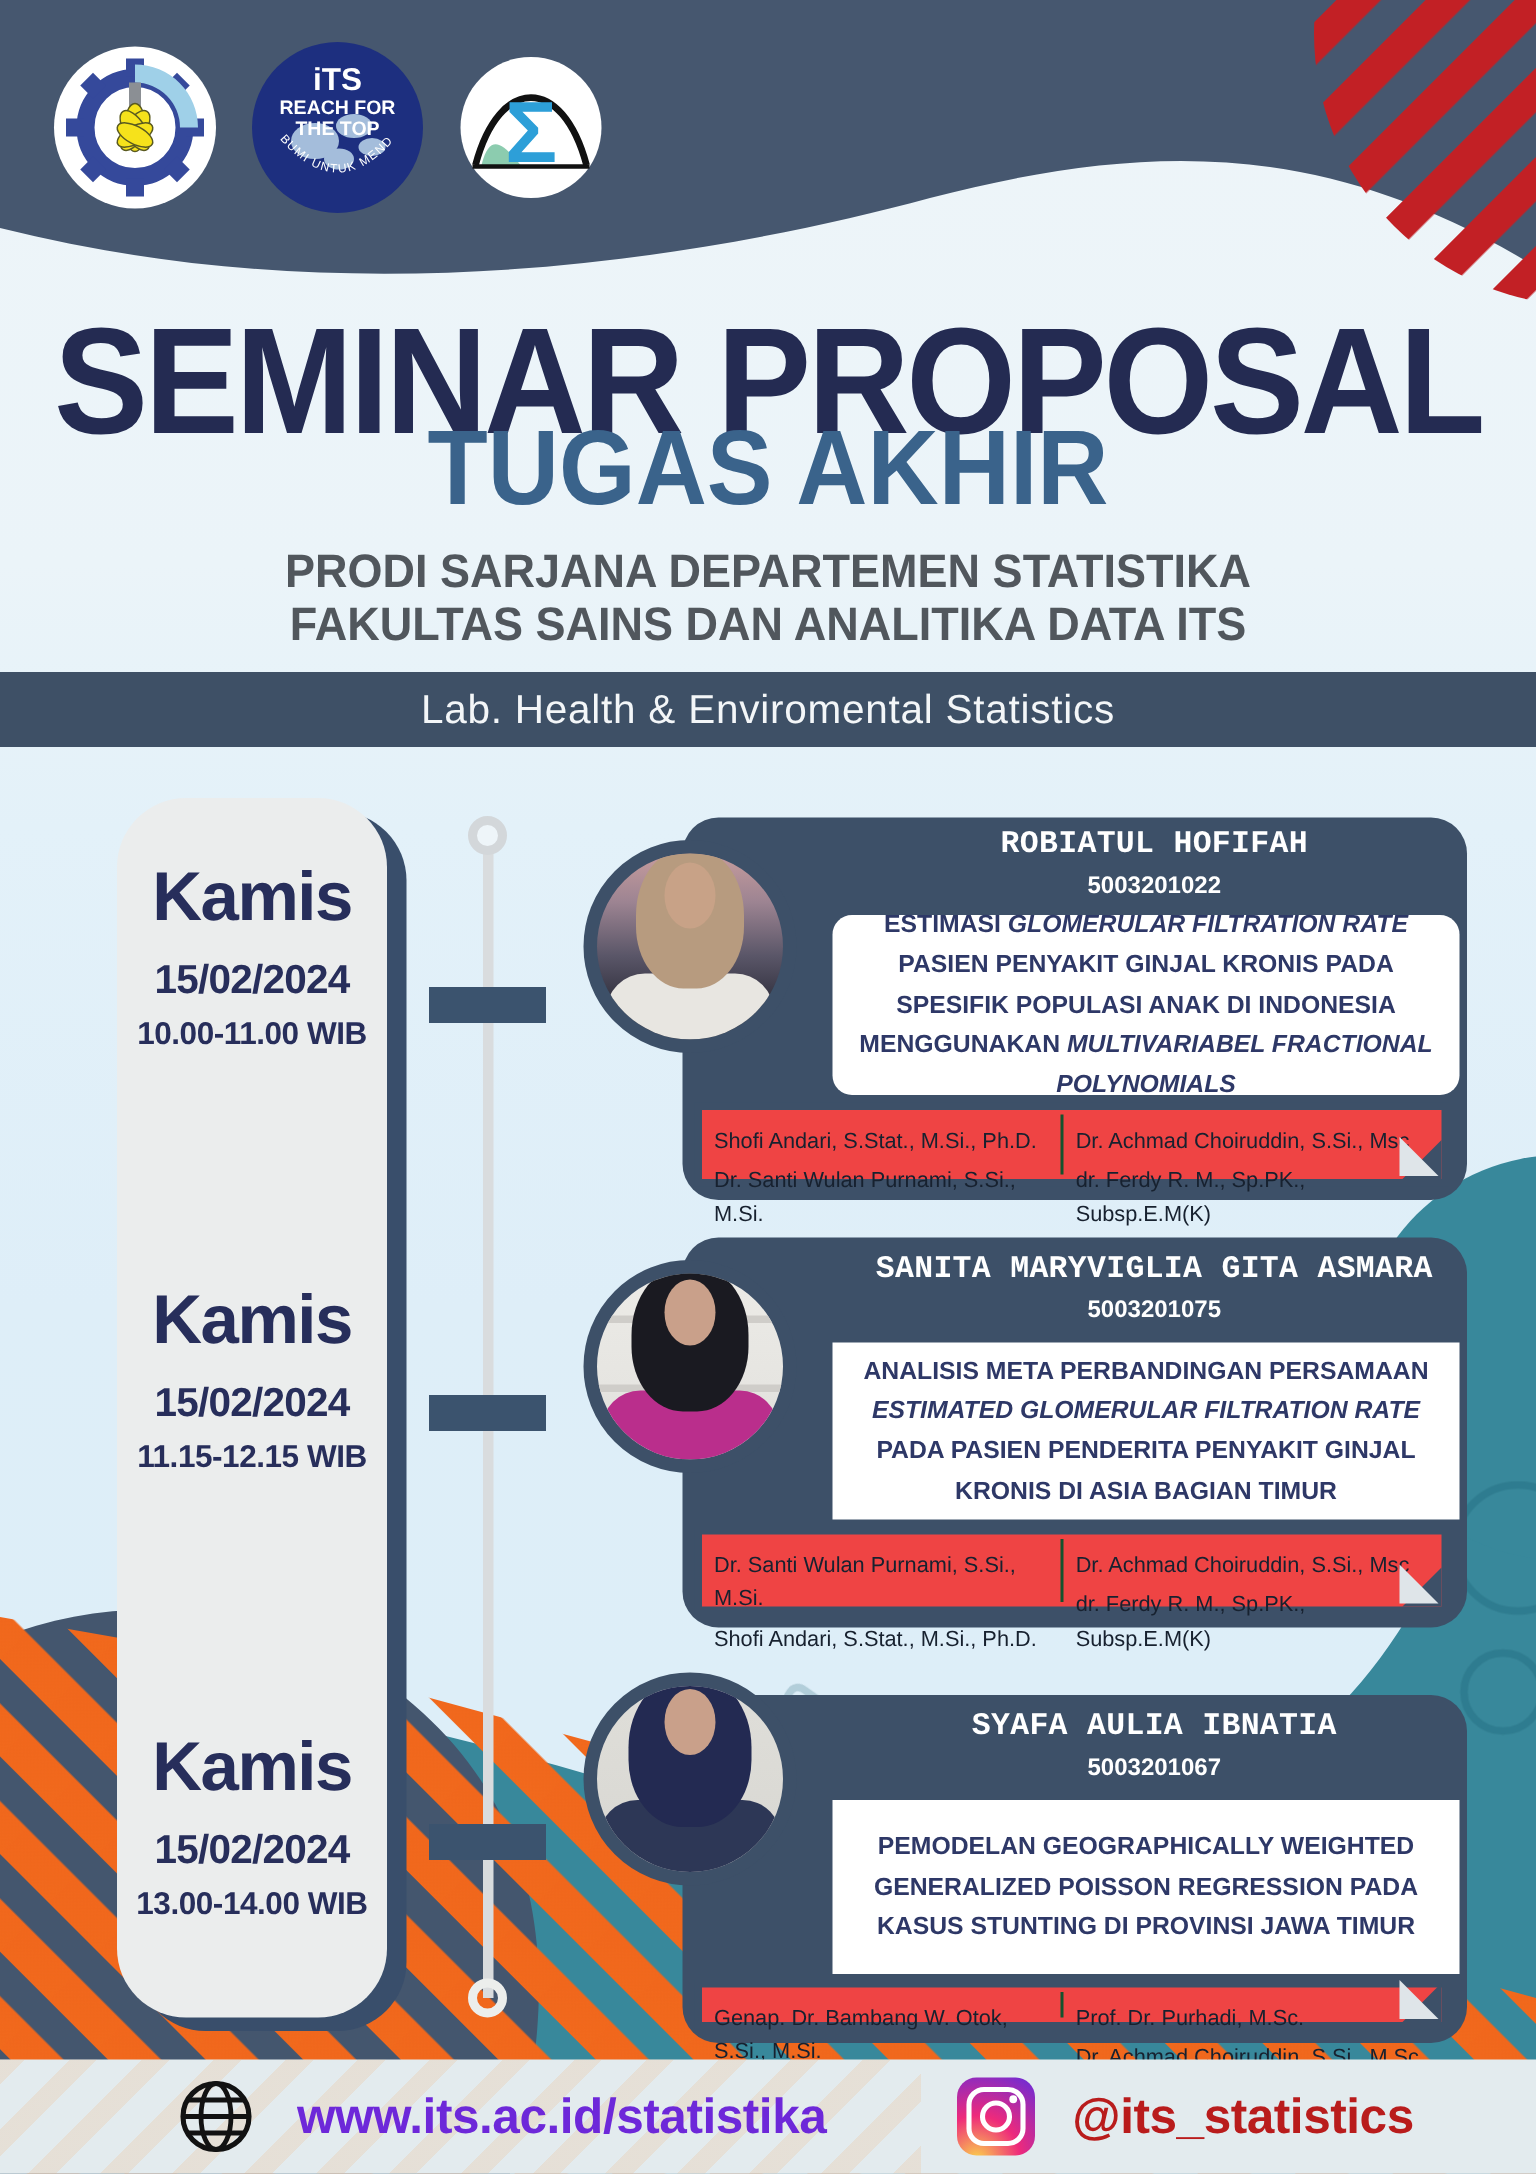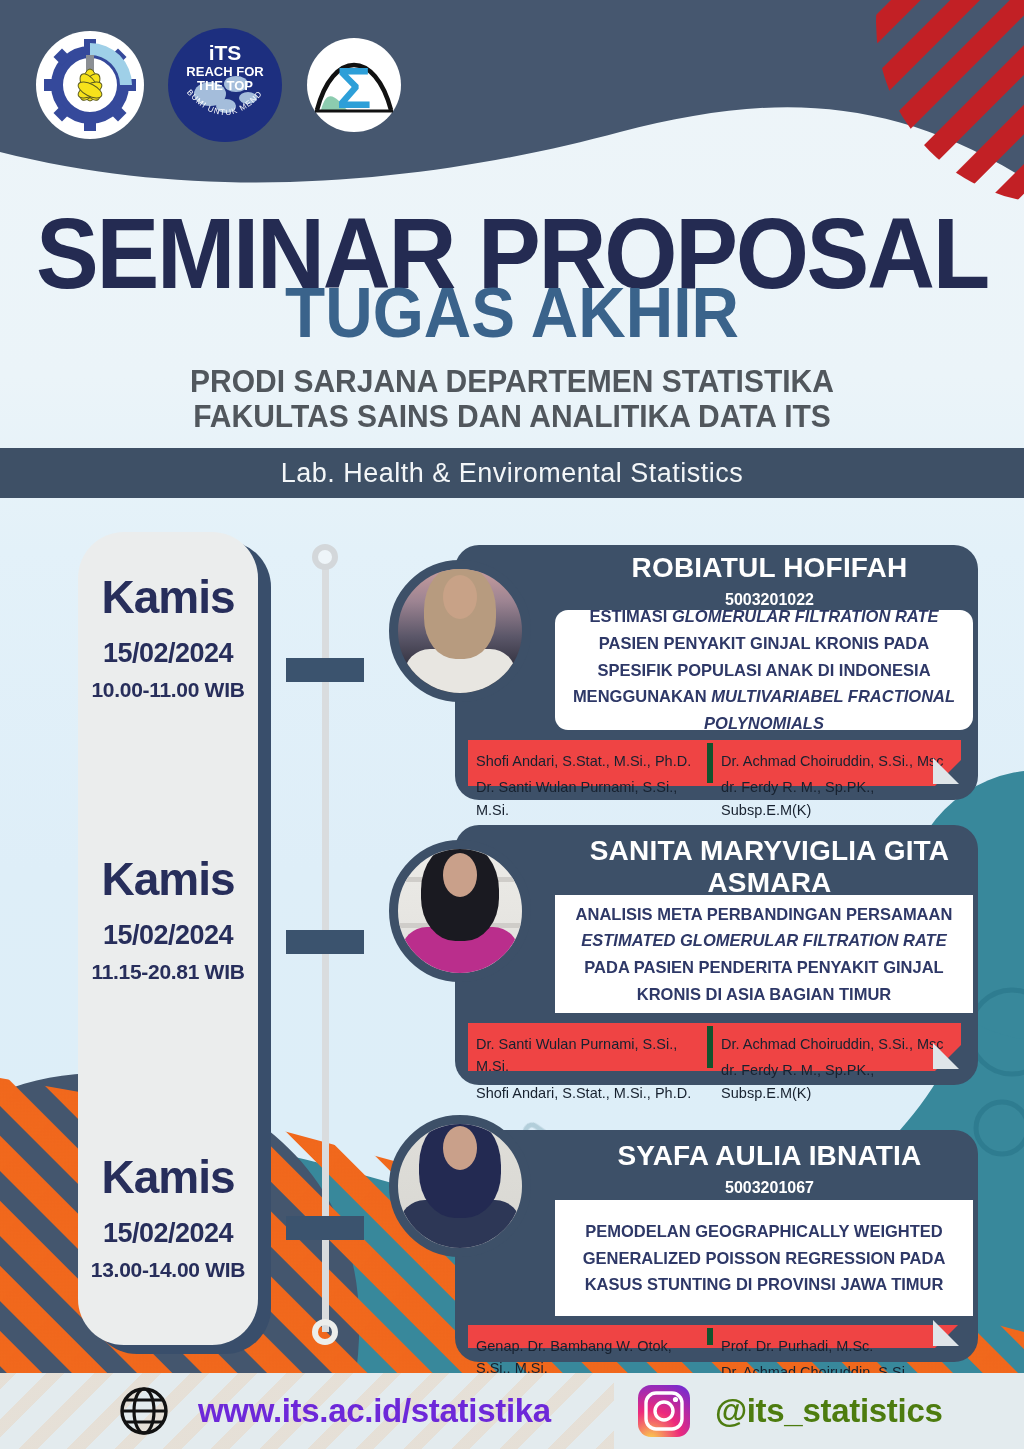--- a/index.html
+++ b/index.html
@@ -36,36 +36,36 @@
   .tcirc{position:absolute;width:26px;height:26px;border-radius:50%;border:6px solid #d3d7da;
     background:transparent;left:312px;z-index:1;}
   .tc-top{top:544px;background:#eef5f9;} .tc-bot{top:1319px;border-color:#eceeec;}
   .conn{position:absolute;left:286px;width:78px;height:24px;background:#3b536e;z-index:1;}
   .cn1{top:658px;} .cn2{top:930px;} .cn3{top:1216px;}
 
   
   .card{position:absolute;left:455px;width:523px;background:#3d5068;border-radius:24px;z-index:2;}
   .c1{top:545px;height:255px;} .c2{top:825px;height:260px;} .c3{top:1130px;height:232px;}
   .card-head{position:absolute;top:7px;left:112px;right:6px;text-align:center;color:#fff;}
-  .card-head .nm{font-size:28px;font-weight:bold;letter-spacing:.2px;}
+  .card-head .nm{font-size:21px;font-weight:bold;letter-spacing:.2px;font-family:Liberation Mono, monospace;}
   .card-head .nr{font-size:16px;margin-top:7px;font-weight:bold;}
   .c2 .card-head{top:10px;} .c3 .card-head{top:10px;}
   .title-box{position:absolute;left:100px;right:5px;background:#fff;display:flex;align-items:center;
     justify-content:center;text-align:center;padding:8px 14px;font-size:16.5px;font-weight:bold;
     color:#2e3867;line-height:1.62;}
   .c1 .title-box{top:65px;height:120px;border-radius:13px;}
   .c2 .title-box{top:70px;height:118px;}
   .c3 .title-box{top:70px;height:116px;}
   .adv{position:absolute;left:8px;right:12px;bottom:9px;background:#3d5068;padding:5px;}
   .c1 .adv{top:190px;} .c2 .adv{top:193px;} .c3 .adv{top:190px;}
   .adv-in{position:relative;background:#ef4444;width:100%;height:100%;}
   .adv-col{position:absolute;top:3px;bottom:3px;padding:3px 8px;font-size:14.5px;color:#17212f;}
   .adv-col div{margin-top:4px;line-height:1.55;}
   .col-l{left:0;width:48%;}
-  .col-r{left:48.5%;right:0;border-left:6px solid #14532d;}
+  .col-r{left:48.5%;right:0;border-left:2px solid #14532d;}
   .fold{position:absolute;right:0;bottom:0;width:0;height:0;
     border-style:solid;border-width:0 0 26px 26px;border-color:transparent transparent #3d5068 transparent;}
   .fold::before{content:"";position:absolute;left:-28px;top:-2px;width:0;height:0;border-style:solid;
     border-width:26px 0 0 26px;border-color:transparent transparent transparent #dfe5e9;}
 
   
   .photo{position:absolute;left:389px;width:142px;height:142px;border:9px solid #3d5068;border-radius:50%;
     overflow:hidden;z-index:4;}
   .ph1{top:560px;background:linear-gradient(180deg,#c79c9d 0%,#9d8492 26%,#5a5668 55%,#343341 78%,#23242e 100%);}
   .ph2{top:840px;background:linear-gradient(180deg,#ecebe7 0%,#e6e5e1 60%,#dddcd8 100%);}
@@ -86,21 +86,21 @@
   .ph3 .torso{width:122px;height:48px;background:#2d3756;}
 
   
   .footer{position:absolute;left:0;right:0;bottom:0;height:76px;background:#e3ebee;z-index:5;}
   .f-stripes{position:absolute;left:0;top:0;bottom:0;width:60%;
     background:repeating-linear-gradient(-45deg,rgba(242,168,100,.17) 0 13px,rgba(0,0,0,0) 13px 34px);}
   .f-row{position:absolute;inset:0;display:flex;align-items:center;}
   .f-icon{margin-left:118px;} .f-icon svg{display:block;}
   .f-site{margin-left:28px;font-size:33px;font-weight:bold;color:#6d28d9;letter-spacing:-.3px;}
   .f-ig{margin-left:86px;} .f-ig svg{display:block;border-radius:13px;}
-  .f-handle{margin-left:24px;font-size:33px;font-weight:bold;color:#4d7c0f;letter-spacing:-.3px;}
+  .f-handle{margin-left:24px;font-size:33px;font-weight:bold;color:#b91c1c;letter-spacing:-.3px;}
   i.seg{font-style:italic;}
 </style>
 </head>
 <body>
 
 <div class="poster">
 
   <svg class="bg-svg" width="1024" height="1449" viewBox="0 0 1024 1449">
     <defs>
       <linearGradient id="gradO" gradientUnits="userSpaceOnUse" x1="0" y1="1449" x2="1024" y2="1040">
@@ -212,21 +212,21 @@
 
   <div class="pill">
     <div class="slot s1">
       <div class="day">Kamis</div>
       <div class="date">15/02/2024</div>
       <div class="time">10.00-11.00 WIB</div>
     </div>
     <div class="slot s2">
       <div class="day">Kamis</div>
       <div class="date">15/02/2024</div>
-      <div class="time">11.15-20.81 WIB</div>
+      <div class="time">11.15-12.15 WIB</div>
     </div>
     <div class="slot s3">
       <div class="day">Kamis</div>
       <div class="date">15/02/2024</div>
       <div class="time">13.00-14.00 WIB</div>
     </div>
   </div>
 
   <div class="tline"></div>
   <div class="tcirc tc-top"></div>

